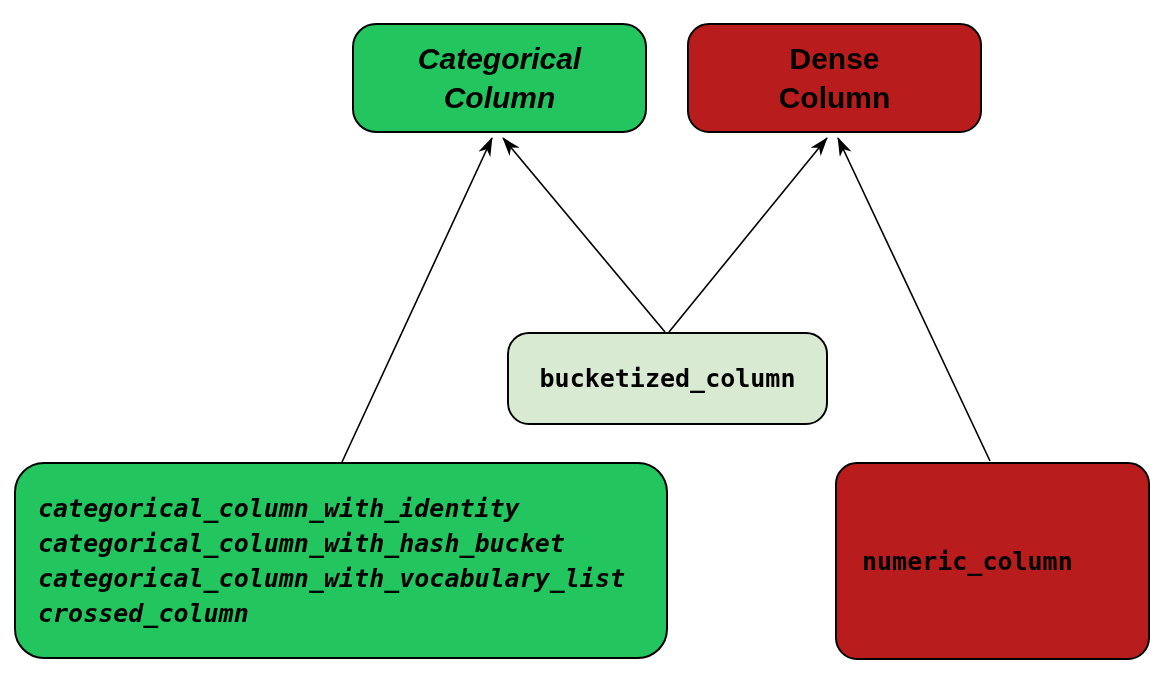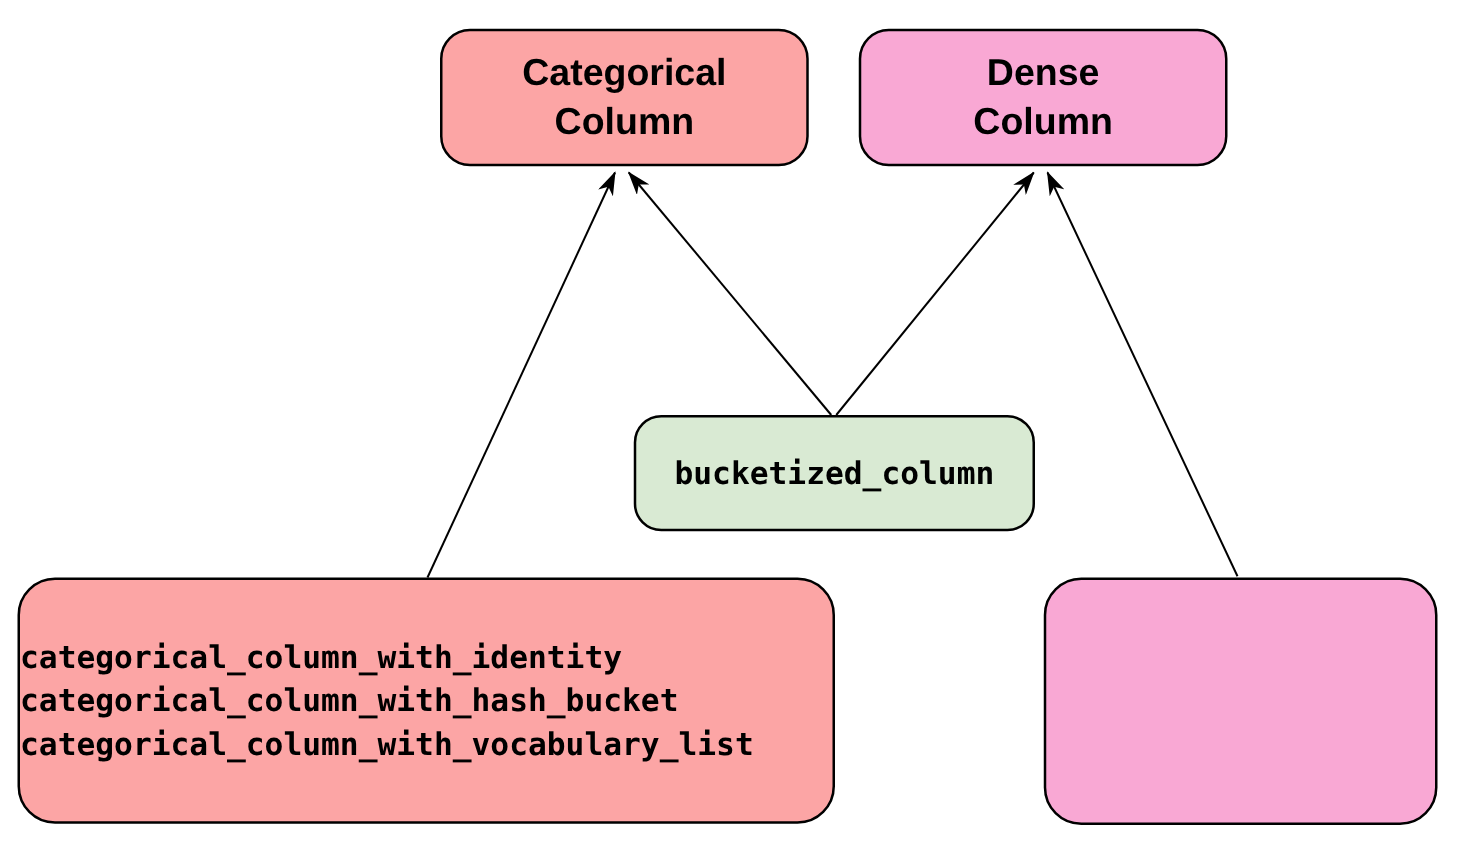--- a/index.html
+++ b/index.html
@@ -33,29 +33,29 @@
     line-height: 39px;
     border-radius: 24px;
   }
   .code-node {
     font-family: "DejaVu Sans Mono", monospace;
     font-weight: 700;
     font-size: 25px;
     line-height: 35px;
     border-radius: 30px;
   }
-  .fill-blue   { background: #fca5a5; }
-  .fill-orange { background: #f9a8d4; }
+  .fill-blue   { background: #22c55e; font-style: italic; }
+  .fill-orange { background: #b91c1c; border-radius: 22px; }
   .fill-green  { background: #d9ead3; }
 
   #node-categorical-column { left: 352px; top: 23px;  width: 295px; height: 110px; }
   #node-dense-column       { left: 687px; top: 23px;  width: 295px; height: 110px; }
   #node-bucketized         { left: 507px; top: 332px; width: 321px; height: 93px;
                              align-items: center; border-radius: 22px; }
-  #node-categorical-list   { left: 14px;  top: 462px; width: 654px; height: 197px; }
+  #node-categorical-list   { left: 14px;  top: 462px; width: 654px; height: 197px; padding-left: 22px; }
   #node-dense-list         { left: 835px; top: 462px; width: 315px; height: 198px; padding-left: 25px; }
 
   #edge-layer {
     position: absolute;
     left: 0; top: 0;
     width: 1172px;
     height: 678px;
     pointer-events: none;
   }
   #edge-layer line {
@@ -79,23 +79,25 @@
   </div>
 
   <div id="node-bucketized" class="node code-node fill-green">
     <span>bucketized_column</span>
   </div>
 
   <div id="node-categorical-list" class="node code-node fill-blue">
     <span>categorical_column_with_identity</span>
     <span>categorical_column_with_hash_bucket</span>
     <span>categorical_column_with_vocabulary_list</span>
+    <span>crossed_column</span>
   </div>
 
   <div id="node-dense-list" class="node code-node fill-orange">
+    <span>numeric_column</span>
   </div>
 
   <svg id="edge-layer" viewBox="0 0 1172 678" xmlns="http://www.w3.org/2000/svg">
     <defs>
       <marker id="arrowhead" markerUnits="userSpaceOnUse" markerWidth="19" markerHeight="13" viewBox="0 0 19 13" refX="18" refY="6.5" orient="auto">
         <path d="M0,0 L19,6.5 L0,13 L5.5,6.5 Z" fill="#000000"></path>
       </marker>
     </defs>
     <line x1="342" y1="462" x2="492" y2="138" marker-end="url(#arrowhead)"></line>
     <line x1="665" y1="332" x2="503" y2="138" marker-end="url(#arrowhead)"></line>

